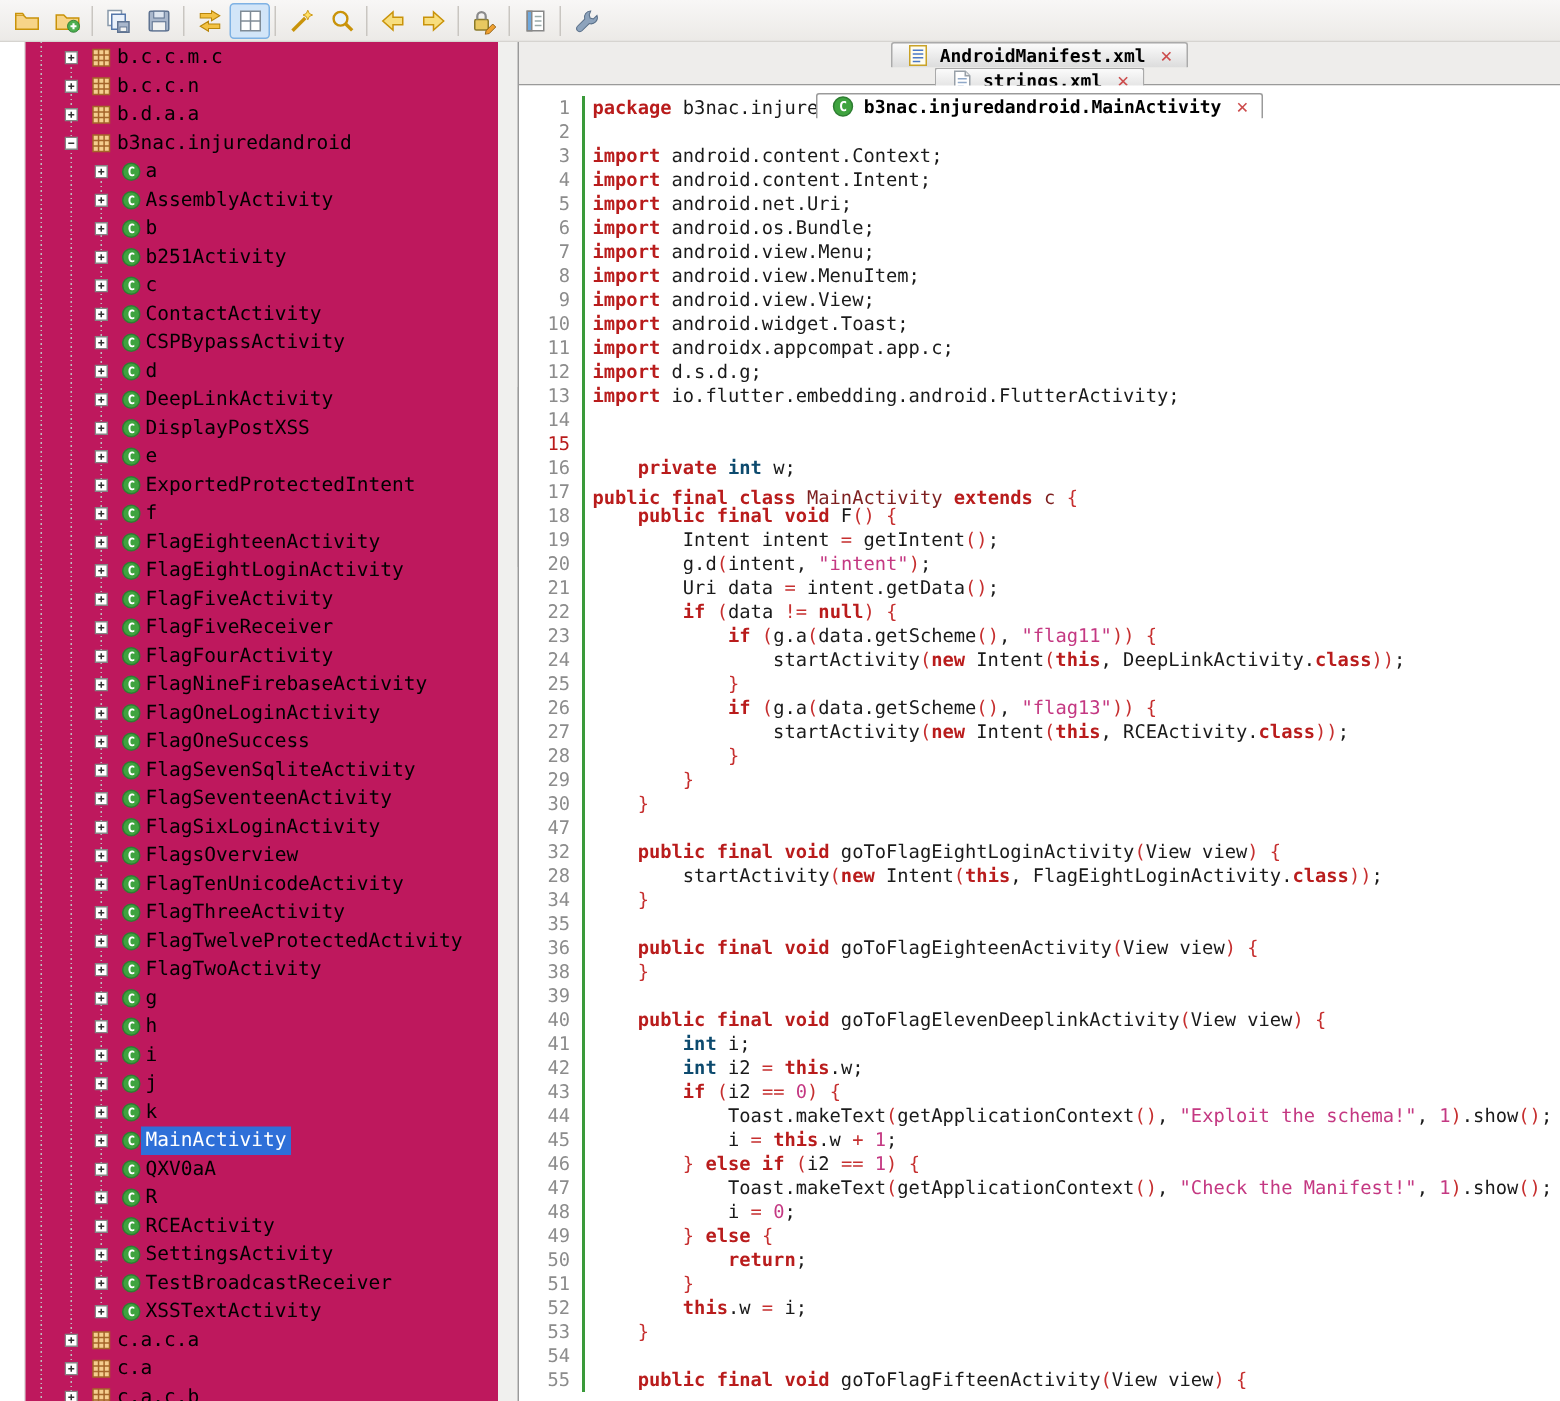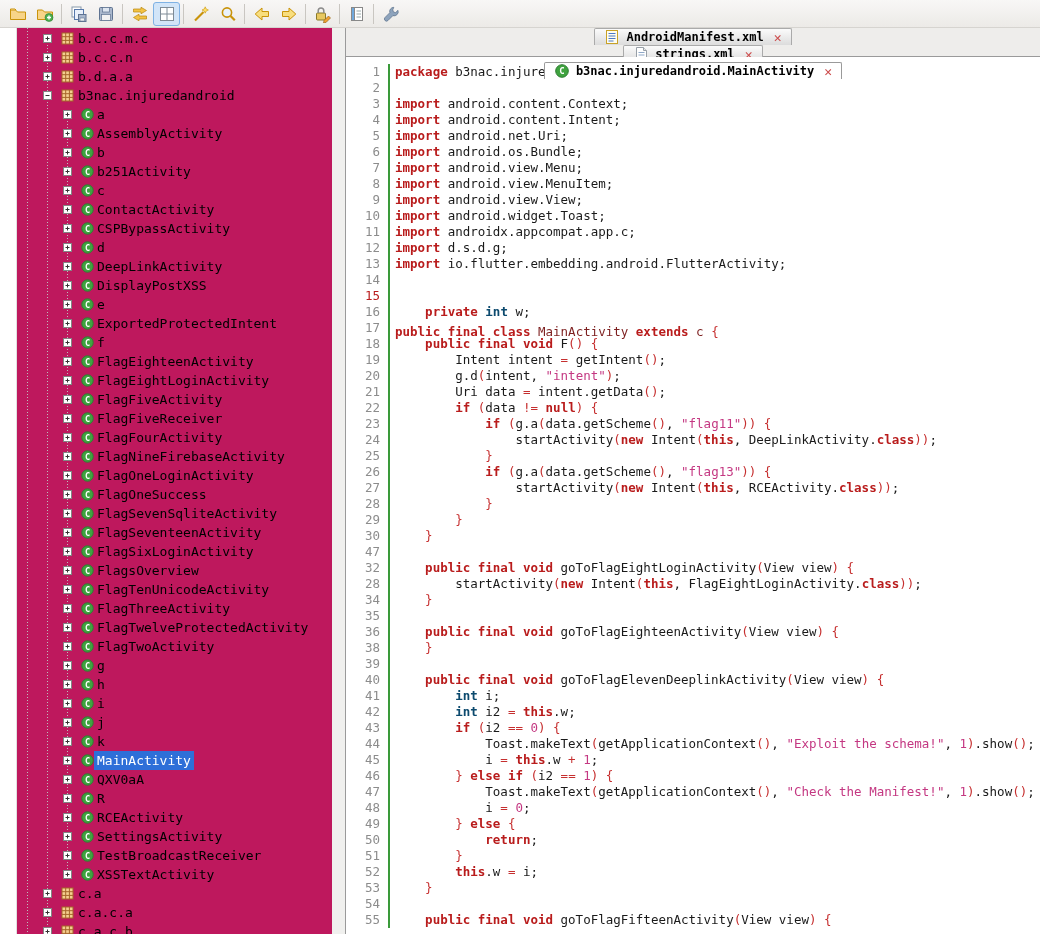--- a/index.html
+++ b/index.html
@@ -722,36 +722,36 @@
             <line x1="2.5" y1="4.5" x2="6.5" y2="4.5" stroke="#333"></line>
             <line x1="4.5" y1="2.5" x2="4.5" y2="6.5" stroke="#333"></line>
           </svg>
           <svg class="nicon" width="13" height="13" viewBox="0 0 13 13" xmlns="http://www.w3.org/2000/svg">
             <rect x="1" y="1" width="11" height="11" fill="#f5ce8f" stroke="#a5652a"></rect>
             <line x1="4.7" y1="1" x2="4.7" y2="12" stroke="#a5652a"></line>
             <line x1="8.4" y1="1" x2="8.4" y2="12" stroke="#a5652a"></line>
             <line x1="1" y1="4.7" x2="12" y2="4.7" stroke="#a5652a"></line>
             <line x1="1" y1="8.4" x2="12" y2="8.4" stroke="#a5652a"></line>
           </svg>
-          <span class="tlabel">c.a</span>
+          <span class="tlabel">c.a.c.a</span>
         </div>
         <div class="trow lv1">
           <svg class="expander" width="9" height="9" viewBox="0 0 9 9" xmlns="http://www.w3.org/2000/svg">
             <rect x="0.5" y="0.5" width="8" height="8" fill="#fff" stroke="#848484"></rect>
             <line x1="2.5" y1="4.5" x2="6.5" y2="4.5" stroke="#333"></line>
             <line x1="4.5" y1="2.5" x2="4.5" y2="6.5" stroke="#333"></line>
           </svg>
           <svg class="nicon" width="13" height="13" viewBox="0 0 13 13" xmlns="http://www.w3.org/2000/svg">
             <rect x="1" y="1" width="11" height="11" fill="#f5ce8f" stroke="#a5652a"></rect>
             <line x1="4.7" y1="1" x2="4.7" y2="12" stroke="#a5652a"></line>
             <line x1="8.4" y1="1" x2="8.4" y2="12" stroke="#a5652a"></line>
             <line x1="1" y1="4.7" x2="12" y2="4.7" stroke="#a5652a"></line>
             <line x1="1" y1="8.4" x2="12" y2="8.4" stroke="#a5652a"></line>
           </svg>
-          <span class="tlabel">c.a.c.a</span>
+          <span class="tlabel">c.a</span>
         </div>
         <div class="trow lv1">
           <svg class="expander" width="9" height="9" viewBox="0 0 9 9" xmlns="http://www.w3.org/2000/svg">
             <rect x="0.5" y="0.5" width="8" height="8" fill="#fff" stroke="#848484"></rect>
             <line x1="2.5" y1="4.5" x2="6.5" y2="4.5" stroke="#333"></line>
             <line x1="4.5" y1="2.5" x2="4.5" y2="6.5" stroke="#333"></line>
           </svg>
           <svg class="nicon" width="13" height="13" viewBox="0 0 13 13" xmlns="http://www.w3.org/2000/svg">
             <rect x="1" y="1" width="11" height="11" fill="#f5ce8f" stroke="#a5652a"></rect>
             <line x1="4.7" y1="1" x2="4.7" y2="12" stroke="#a5652a"></line>

